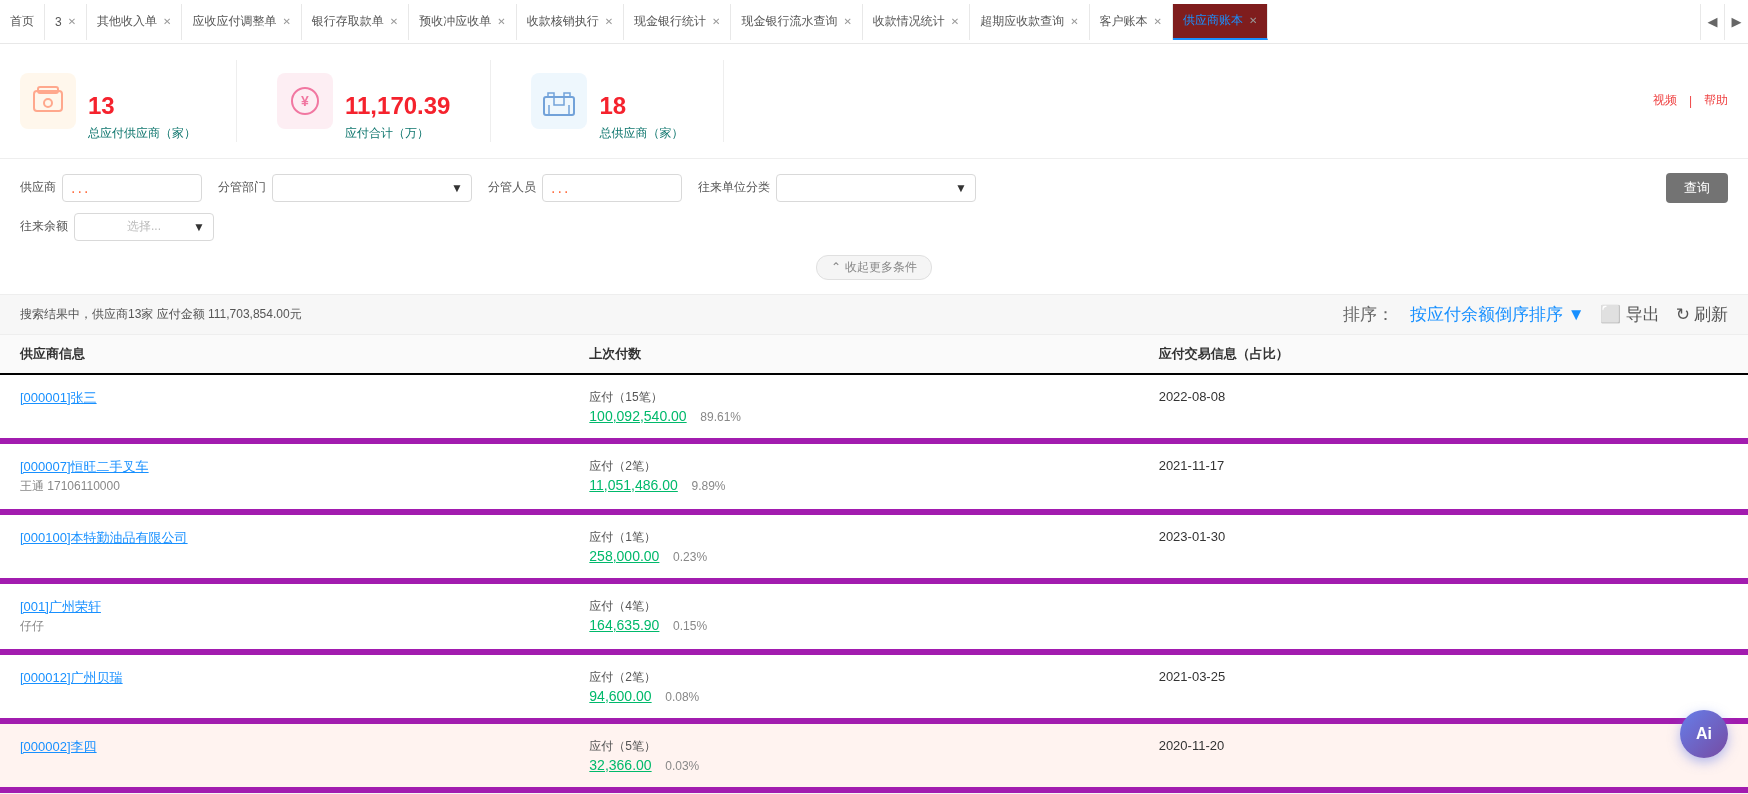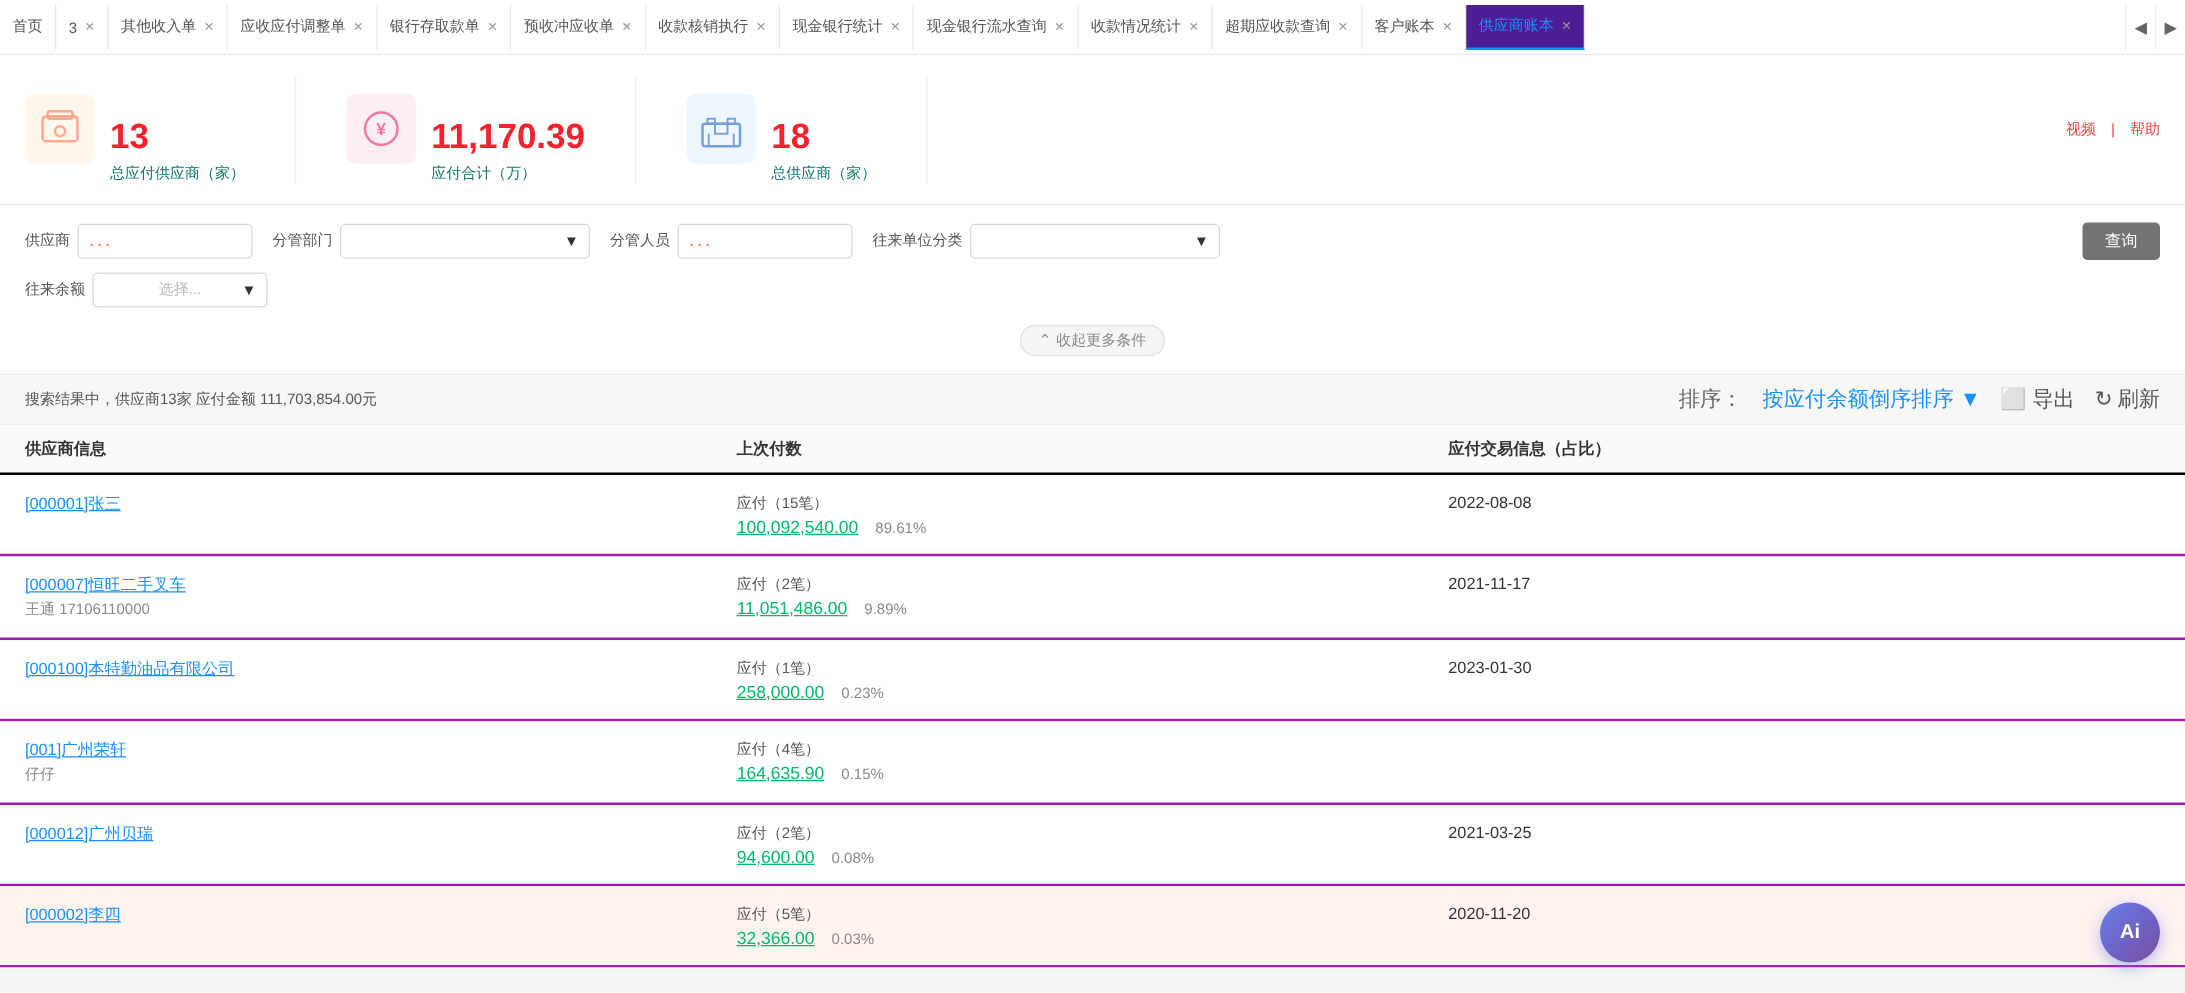--- a/index.html
+++ b/index.html
@@ -20,21 +20,21 @@
       align-items: center;
       height: 36px;
       padding: 0 10px;
       font-size: 12px;
       color: #555;
       white-space: nowrap;
       border-right: 1px solid #e8e8e8;
       cursor: pointer;
       position: relative;
     }
-    .nav-tab.active { color: #1890ff; background: #4c1d95; border-bottom: 2px solid #1890ff; }
+    .nav-tab.active { color: #1890ff; background: #7f1d1d; border-bottom: 2px solid #1890ff; }
     .nav-tab .close-x {
       margin-left: 6px;
       font-size: 10px;
       color: #999;
       cursor: pointer;
     }
     .nav-arrows {
       display: flex;
       margin-left: auto;
     }
@@ -74,21 +74,21 @@
       display: flex;
       align-items: center;
       justify-content: center;
       font-size: 28px;
       opacity: 0.6;
     }
     .stat-icon.orange { background: #fff3e0; color: #ff7043; }
     .stat-icon.pink { background: #fce4ec; color: #e91e63; }
     .stat-icon.blue { background: #e3f2fd; color: #1565c0; }
     .stat-info {}
-    .stat-number { font-size: 28px; font-weight: bold; color: #f5222d; line-height: 1.2; margin-top: 32px; }
+    .stat-number { font-size: 24px; font-weight: bold; color: #f5222d; line-height: 1.2; margin-top: 32px; }
     .stat-label { font-size: 12px; color: #0f766e; margin-top: 4px; }
     .header-right {
       margin-left: auto;
       display: flex;
       gap: 12px;
       font-size: 12px;
       color: #ef4444;
       align-items: center;
     }
     .header-right span { cursor: pointer; }
@@ -214,21 +214,21 @@
       background: #fafafa;
       border-bottom: 2px solid #000000;
       font-size: 13px;
       font-weight: 600;
       color: #333;
     }
     .table-row {
       display: grid;
       grid-template-columns: 1fr 1fr 1fr;
       padding: 14px 20px;
-      border-bottom: 2px solid #a21caf;
+      border-bottom: 6px solid #a21caf;
       align-items: start;
     }
     .table-row.highlighted { background: #fff3f0; }
     .supplier-name {
       color: #1890ff;
       text-decoration: underline;
       cursor: pointer;
       font-size: 13px;
     }
     .supplier-contact {
@@ -263,21 +263,21 @@
     .table-scroll::-webkit-scrollbar { width: 6px; }
     .table-scroll::-webkit-scrollbar-thumb { background: #ddd; border-radius: 3px; }
 
     
     .page-wrapper { display: flex; flex-direction: column; height: 100vh; overflow: hidden; }
 
     
     .ai-badge {
       position: fixed;
       right: 20px;
-      bottom: 24px;
+      bottom: 36px;
       background: linear-gradient(135deg, #667eea, #764ba2);
       color: #fff;
       border-radius: 50%;
       width: 48px;
       height: 48px;
       display: flex;
       align-items: center;
       justify-content: center;
       font-size: 16px;
       font-weight: bold;

